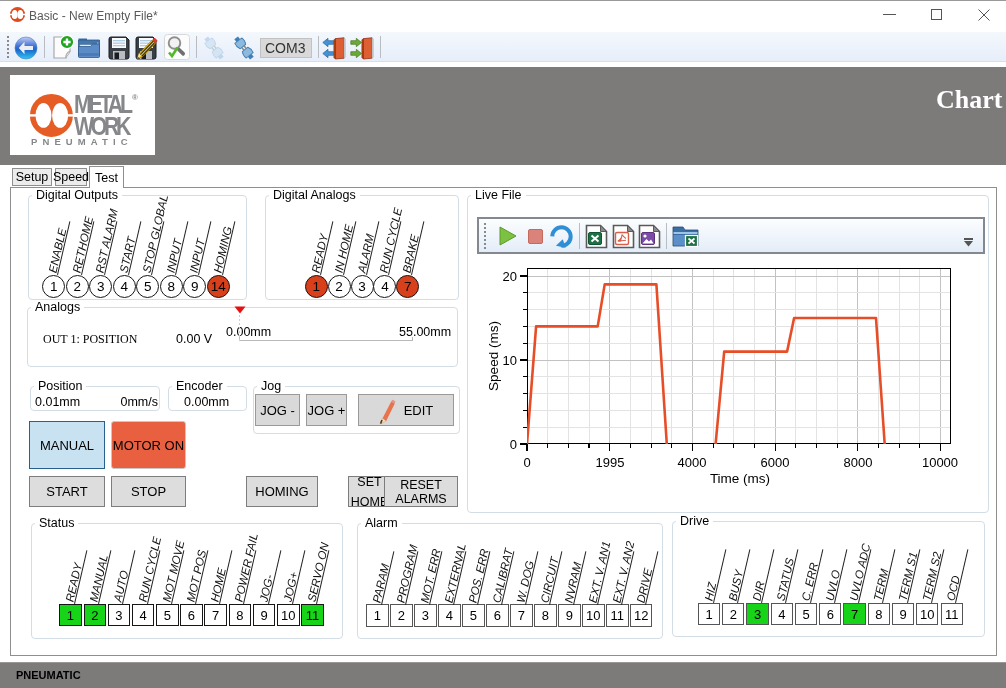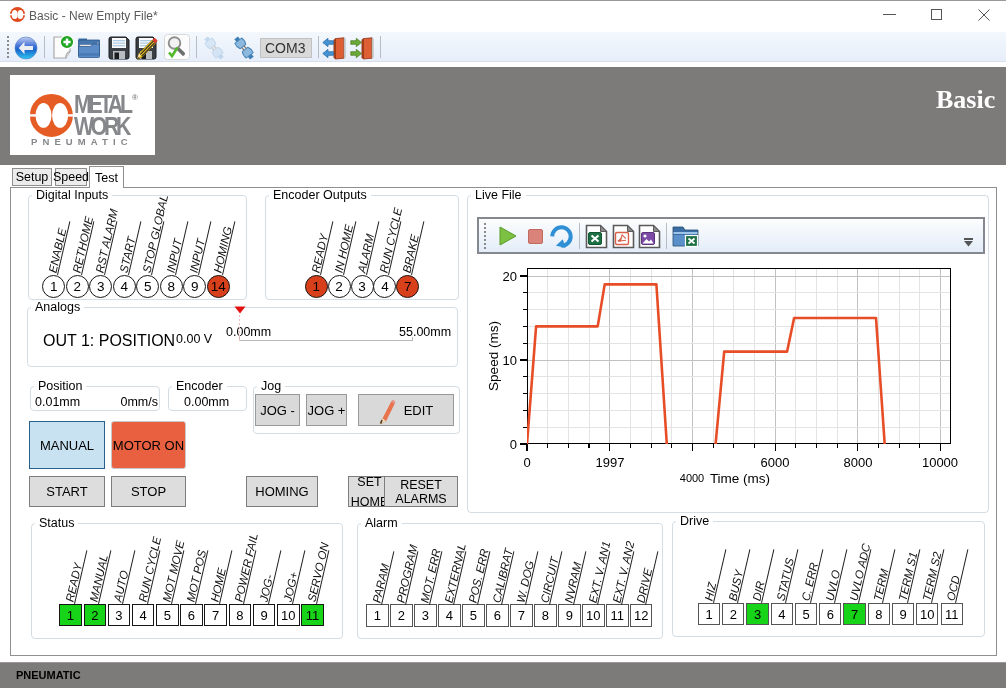--- a/index.html
+++ b/index.html
@@ -145,33 +145,33 @@
  <rect x="19" y="39.2" width="7" height="2.4" fill="#fff"></rect>
  <rect x="57" y="39.2" width="7" height="2.4" fill="#fff"></rect>
  <g fill="#85878a" font-family="Liberation Sans, sans-serif" font-weight="bold">
   <text x="64" y="38.5" font-size="26" transform="scale(0.82,1)" transform-origin="64 38.5" textLength="72">METAL</text>
   <text x="64" y="60.5" font-size="26" transform="scale(0.82,1)" transform-origin="64 60.5" textLength="70">WORK</text>
   <text x="122" y="25" font-size="8">®</text>
   <text x="21" y="69.5" font-size="9.5" letter-spacing="5.1">PNEUMATIC</text>
  </g>
 </svg>
 <div class="abs" style="left:936px;top:85px;width:60px;height:30px;color:#fff;
- font-family:'Liberation Serif',serif;font-weight:bold;font-size:26px;">Basic</div>
+ font-family:'Liberation Serif',serif;font-weight:bold;font-size:26px;">Chart</div>
 
 <div class="abs" style="left:12px;top:168px;width:40px;height:18px;background:#ececec;border:1px solid #8f8f8f;
  font-size:12.5px;display:flex;align-items:center;justify-content:center;">Setup</div>
 <div class="abs" style="left:55px;top:168px;width:32px;height:18px;background:#ececec;border:1px solid #8f8f8f;
  font-size:12.5px;display:flex;align-items:center;justify-content:center;">Speed</div>
 <div class="abs" style="left:10px;top:187px;width:987px;height:469px;background:#fff;border:1px solid #8f8f8f;"></div>
 <div class="abs" style="left:89px;top:166px;width:35px;height:22px;background:#fff;border:1px solid #8f8f8f;border-bottom:none;
  font-size:12.5px;display:flex;align-items:center;justify-content:center;">Test</div>
 <div class="gb" style="left:28px;top:195px;width:219px;height:105px;"></div>
-<div class="gbl" style="left:32px;top:188px;">Digital Inputs</div>
+<div class="gbl" style="left:32px;top:188px;">Digital Outputs</div>
 <div class="gb" style="left:265px;top:195px;width:194px;height:105px;"></div>
-<div class="gbl" style="left:269px;top:188px;">Encoder Outputs</div>
+<div class="gbl" style="left:269px;top:188px;">Digital Analogs</div>
 <div class="gb" style="left:27px;top:307px;width:431px;height:60px;"></div>
 <div class="gbl" style="left:31px;top:300px;">Analogs</div>
 <div class="gb" style="left:30px;top:386px;width:130px;height:25px;"></div>
 <div class="gbl" style="left:34px;top:379px;">Position</div>
 <div class="gb" style="left:168px;top:386px;width:79px;height:25px;"></div>
 <div class="gbl" style="left:172px;top:379px;">Encoder</div>
 <div class="gb" style="left:253px;top:386px;width:207px;height:48px;"></div>
 <div class="gbl" style="left:257px;top:379px;">Jog</div>
 <div class="gb" style="left:467px;top:195px;width:522px;height:318px;"></div>
 <div class="gbl" style="left:471px;top:188px;">Live File</div>
@@ -269,21 +269,21 @@
 <div class="ind-lbl" style="left:859.1px;top:591.4px;width:55px;height:12px;transform:rotate(-77.0deg);">UVLO ADC</div>
 <div class="sq" style="left:867.7px;top:602.9px;width:22.3px;height:22.3px;background:#fff;border-width:1.5px;border-color:#555;">8</div>
 <div class="ind-lbl" style="left:883.3px;top:591.4px;width:55px;height:12px;transform:rotate(-77.0deg);">TERM</div>
 <div class="sq" style="left:891.9px;top:602.9px;width:22.3px;height:22.3px;background:#fff;border-width:1.5px;border-color:#555;">9</div>
 <div class="ind-lbl" style="left:907.6px;top:591.4px;width:55px;height:12px;transform:rotate(-77.0deg);">TERM S1</div>
 <div class="sq" style="left:916.2px;top:602.9px;width:22.3px;height:22.3px;background:#fff;border-width:1.5px;border-color:#555;">10</div>
 <div class="ind-lbl" style="left:931.8px;top:591.4px;width:55px;height:12px;transform:rotate(-77.0deg);">TERM S2</div>
 <div class="sq" style="left:940.5px;top:602.9px;width:22.3px;height:22.3px;background:#fff;border-width:1.5px;border-color:#555;">11</div>
 <div class="ind-lbl" style="left:956.1px;top:591.4px;width:55px;height:12px;transform:rotate(-77.0deg);">OCD</div>
 
-<div class="abs" style="left:43px;top:332px;font-size:16px;">OUT 1: POSITION</div>
+<div class="abs" style="left:43px;top:332px;font-size:12px;font-family:Liberation Serif, serif;">OUT 1: POSITION</div>
 <div class="abs" style="left:176px;top:332px;font-size:12.5px;">0.00 V</div>
 <div class="abs" style="left:226px;top:325px;font-size:12.5px;">0.00mm</div>
 <div class="abs" style="left:399px;top:325px;font-size:12.5px;">55.00mm</div>
 <div class="abs" style="left:238.5px;top:337px;width:174px;height:4px;border:1px solid #b9b9b9;border-top:none;border-left:none;border-right:none;"></div>
 <div class="abs" style="left:238.5px;top:337px;width:1px;height:4px;background:#b9b9b9;"></div>
 <div class="abs" style="left:412px;top:337px;width:1px;height:4px;background:#b9b9b9;"></div>
 <svg class="abs" style="left:233.5px;top:306px" width="12" height="8" viewBox="0 0 12 8">
  <path d="M0.5 0.5 L11.5 0.5 L6 7.5 Z" fill="#e21212"></path>
 </svg>
 <div class="abs" style="left:239px;top:315px;width:1px;height:26px;
@@ -423,22 +423,22 @@
 <line x1="5.0" y1="58.4" x2="9" y2="58.4" stroke="#000" stroke-width="1.2"></line>
 <line x1="5.0" y1="41.6" x2="9" y2="41.6" stroke="#000" stroke-width="1.2"></line>
 <line x1="5.0" y1="24.8" x2="9" y2="24.8" stroke="#000" stroke-width="1.2"></line>
 <line x1="2.0" y1="8.0" x2="9" y2="8.0" stroke="#000" stroke-width="1.2"></line>
 </svg>
 <svg class="abs" style="left:527px;top:268px" width="424" height="176" viewBox="0 0 424 176">
 <path d="M0.0 176.0 L9.1 58.4 L70.7 58.4 L77.7 16.4 L129.4 16.4 L139.8 176.0" fill="none" stroke="#e74e28" stroke-width="2.6" stroke-linejoin="round"></path>
 <path d="M188.6 176.0 L197.2 83.6 L260.1 83.6 L267.1 50.0 L349.0 50.0 L357.7 176.0" fill="none" stroke="#e74e28" stroke-width="2.6" stroke-linejoin="round"></path>
 </svg>
 <div class="abs" style="left:527px;top:455px;transform:translateX(-50%);font-size:13px;">0</div>
-<div class="abs" style="left:610px;top:455px;transform:translateX(-50%);font-size:13px;">1997</div>
-<div class="abs" style="left:692px;top:472px;transform:translateX(-50%);font-size:11px;text-align:center;">4000</div>
+<div class="abs" style="left:610px;top:455px;transform:translateX(-50%);font-size:13px;">1995</div>
+<div class="abs" style="left:692px;top:455px;transform:translateX(-50%);font-size:13px;text-align:center;">4000</div>
 <div class="abs" style="left:775px;top:455px;transform:translateX(-50%);font-size:13px;">6000</div>
 <div class="abs" style="left:858px;top:455px;transform:translateX(-50%);font-size:13px;">8000</div>
 <div class="abs" style="left:940px;top:455px;transform:translateX(-50%);font-size:13px;">10000</div>
 <div class="abs" style="left:517px;top:444px;transform:translate(-100%,-50%);font-size:13px;">0</div>
 <div class="abs" style="left:517px;top:360px;transform:translate(-100%,-50%);font-size:13px;">10</div>
 <div class="abs" style="left:517px;top:276px;transform:translate(-100%,-50%);font-size:13px;">20</div>
 <div class="abs" style="left:740px;top:478px;transform:translate(-50%,-50%);font-size:13.5px;">Time (ms)</div>
 <div class="abs" style="left:493px;top:356px;transform:translate(-50%,-50%) rotate(-90deg);font-size:13.5px;">Speed (ms)</div>
 
 <div class="abs" style="left:0;top:662px;width:1006px;height:26px;background:#7d7a7a;border-top:1px solid #9a9796;"></div>

